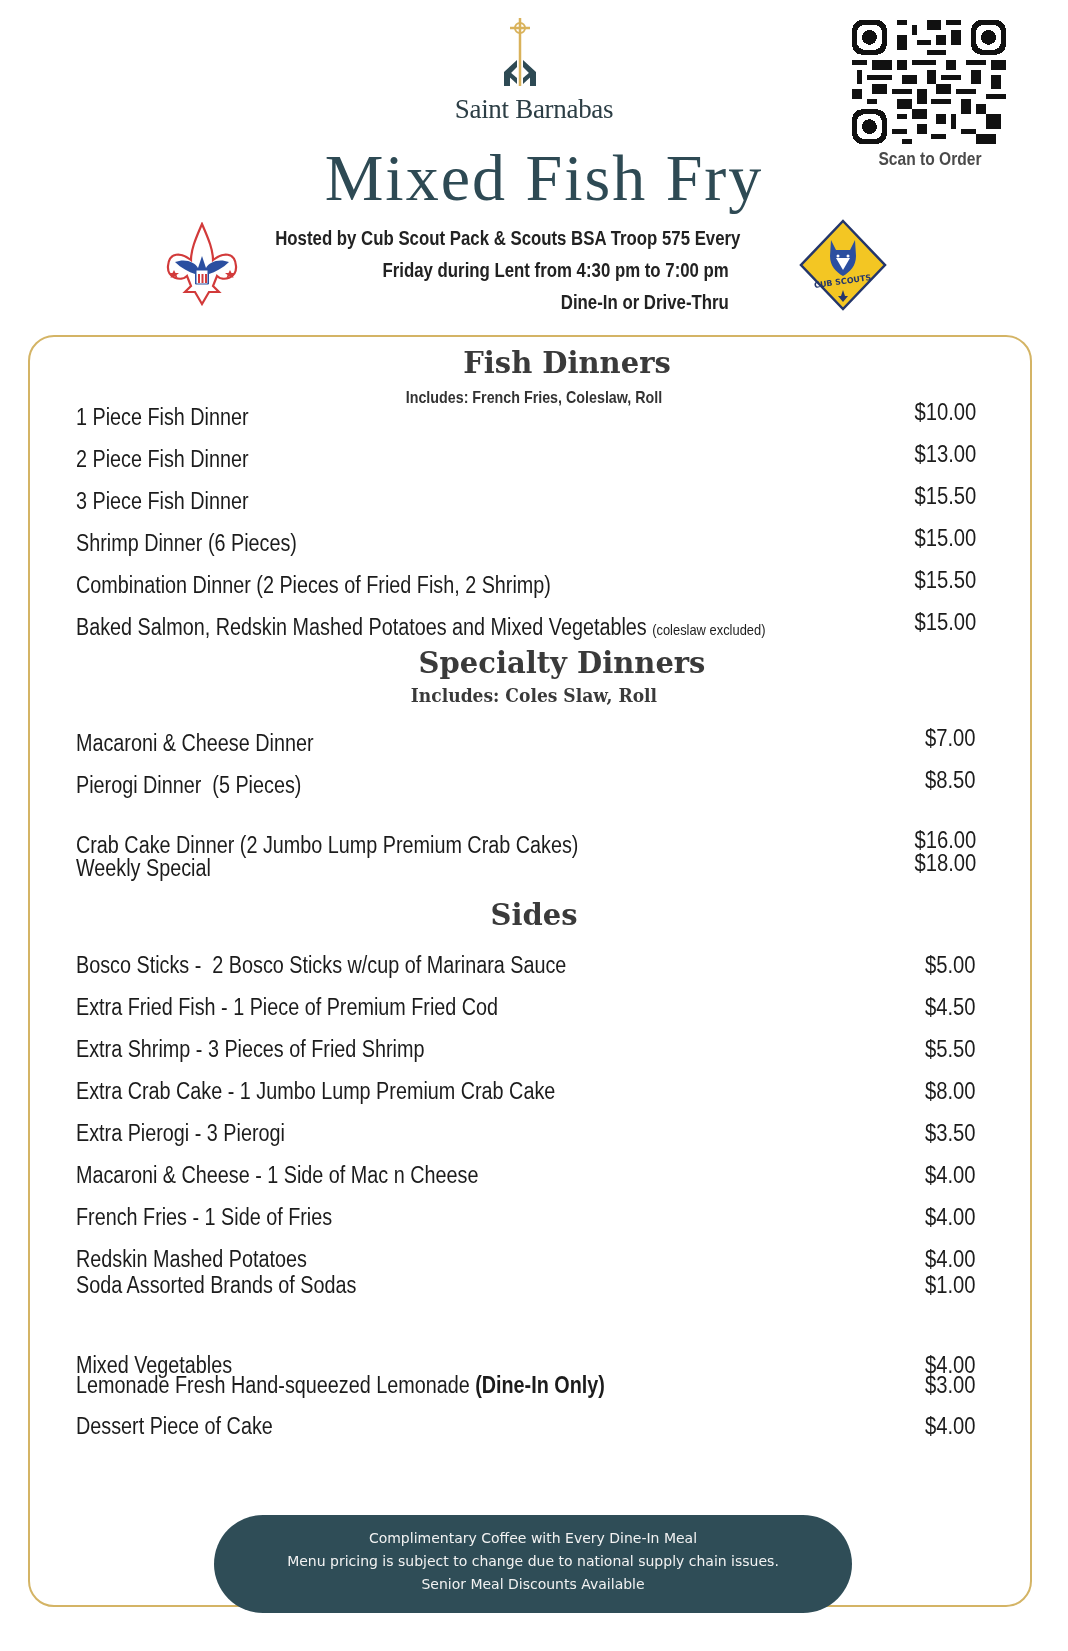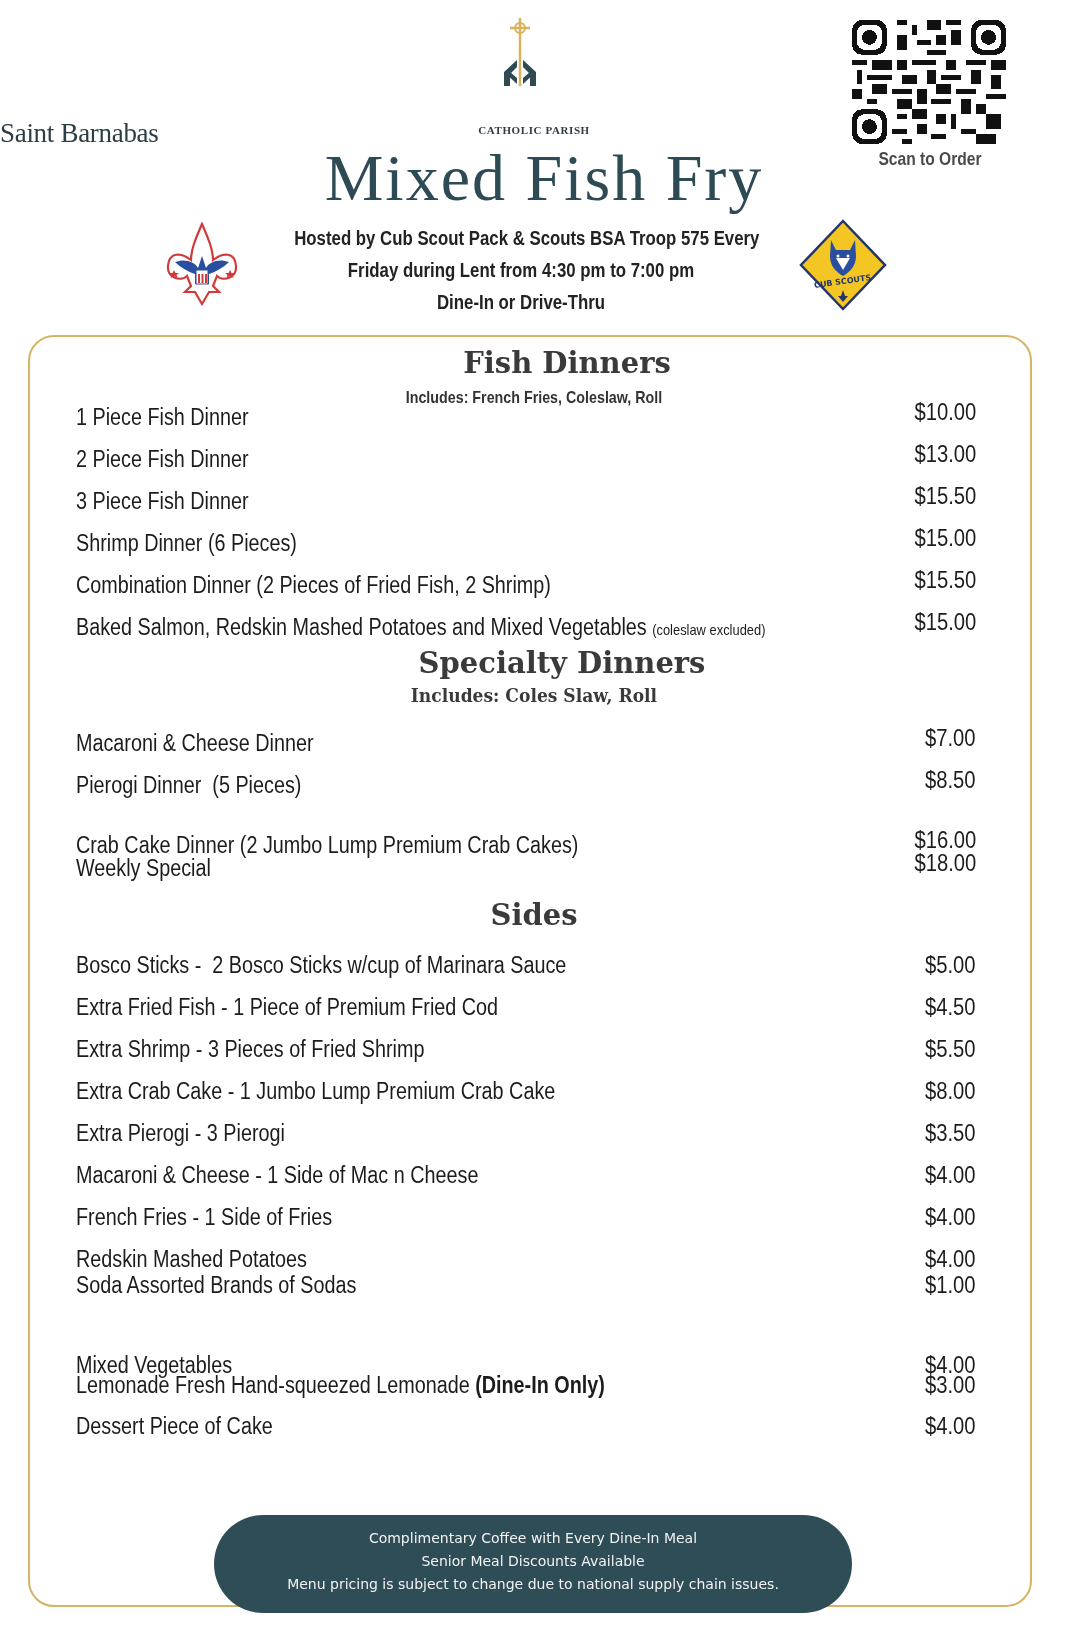--- a/index.html
+++ b/index.html
@@ -1,35 +1,35 @@
 <!DOCTYPE html>
 <html><head>
 <meta charset="utf-8">
 <style>
   html, body { margin: 0; padding: 0; background: #ffffff; }
   body { width: 1068px; height: 1651px; position: relative; overflow: hidden;
          font-family: "Liberation Sans", sans-serif; color: #1e1e1e; }
 
   .header { position: absolute; left: 0; top: 0; width: 1068px; height: 330px; }
   .parish-logo { position: absolute; left: 470px; top: 14px; width: 100px; height: 80px; }
-  .parish-name { position: absolute; left: 0; width: 1068px; top: 94px; text-align: left;
-                 font-family: "Liberation Serif", serif; font-size: 27px; color: #2c3e45; letter-spacing: -0.3px; margin-top: 24px; }
+  .parish-name { position: absolute; left: 0; width: 1068px; top: 94px; text-align: center;
+                 font-family: "Liberation Serif", serif; font-size: 27px; color: #2c3e45; letter-spacing: -0.3px; }
   .parish-sub { position: absolute; left: 0; width: 1068px; top: 124px; text-align: center;
                 font-family: "Liberation Serif", serif; font-size: 11px; font-weight: bold; color: #2c3e45; letter-spacing: 0.6px; }
   .title { position: absolute; left: 0; width: 1068px; top: 140px; text-align: center;
            font-family: "Liberation Serif", serif; font-size: 66px; color: #2e4a54; letter-spacing: 2px; padding-left: 20px; box-sizing: border-box; }
 
   .qr { position: absolute; left: 850px; top: 20px; width: 158px; height: 124px; }
   .qr-label { position: absolute; left: 840px; top: 148px; width: 180px; text-align: center;
               font-size: 19px; font-weight: bold; color: #4a4a4a; transform: scaleX(0.82); }
 
   .bsa-logo { position: absolute; left: 165px; top: 222px; width: 75px; height: 84px; }
   .cub-logo { position: absolute; left: 798px; top: 218px; width: 90px; height: 94px; }
 
-  .hosted { position: absolute; left: 251px; width: 540px; top: 222px; text-align: center; }
+  .hosted { position: absolute; left: 232px; width: 540px; top: 222px; text-align: right; }
   .hosted div { font-size: 20px; font-weight: bold; color: #222; line-height: 32px;
                 transform: scaleX(0.84); white-space: nowrap; }
 
   .menu-box { position: absolute; left: 28px; top: 335px; width: 1004px; height: 1272px;
               border: 2.5px solid #d4b465; border-radius: 26px; box-sizing: border-box; background: #fff; }
 
   .section-title { position: absolute; left: 0; width: 1068px; text-align: center;
                    font-family: "DejaVu Serif", serif; font-weight: bold; color: #3a3a3a; }
   .section-sub { position: absolute; text-align: center; white-space: nowrap; }
 
@@ -54,21 +54,20 @@
   <svg class="parish-logo" viewBox="0 0 100 80">
     <line x1="50" y1="4" x2="50" y2="72" stroke="#d9b25a" stroke-width="2.5"></line>
     <circle cx="50" cy="14" r="5" fill="none" stroke="#d9b25a" stroke-width="2"></circle>
     <line x1="40" y1="14" x2="60" y2="14" stroke="#d9b25a" stroke-width="2.5"></line>
     <polygon points="47,46 34,58 34,72 40,72 40,60 47,53" fill="#2e4a54"></polygon>
     <polygon points="53,46 66,58 66,72 60,72 60,60 53,53" fill="#2e4a54"></polygon>
     <polygon points="34,58 47,70 47,64 40,58" fill="#2e4a54"></polygon>
     <polygon points="66,58 53,70 53,64 60,58" fill="#2e4a54"></polygon>
   </svg>
   <div class="parish-name">Saint Barnabas</div>
-  <div class="parish-sub">CATHOLIC PARISH</div>
   <div class="title">Mixed Fish Fry</div>
 
   <svg class="qr" viewBox="0 0 31 25" shape-rendering="crispEdges">
     <rect x="0" y="0" width="7" height="7" rx="2" fill="#111"></rect>
       <rect x="1" y="1" width="5" height="5" rx="1.5" fill="#fff"></rect>
       <rect x="2" y="2" width="3" height="3" rx="1.5" fill="#111"></rect>
     <rect x="24" y="0" width="7" height="7" rx="2" fill="#111"></rect>
       <rect x="25" y="1" width="5" height="5" rx="1.5" fill="#fff"></rect>
       <rect x="26" y="2" width="3" height="3" rx="1.5" fill="#111"></rect>
     <rect x="0" y="18" width="7" height="7" rx="2" fill="#111"></rect>
@@ -249,15 +248,15 @@
   <span class="name"><span style="white-space:pre;">Lemonade Fresh Hand-squeezed Lemonade </span><span class="bold">(Dine-In Only)</span></span>
   <span class="price" style="top:0">$3.00</span>
 </div>
 <div class="row" style="top:1413px">
   <span class="name">Dessert Piece of Cake</span>
   <span class="price" style="top:0">$4.00</span>
 </div>
 
 <div class="footer-pill">
   <div>Complimentary Coffee with Every Dine-In Meal</div>
+  <div>Menu pricing is subject to change due to national supply chain issues.</div>
   <div>Senior Meal Discounts Available</div>
-  <div>Menu pricing is subject to change due to national supply chain issues.</div>
 </div>
 
 </body></html>

